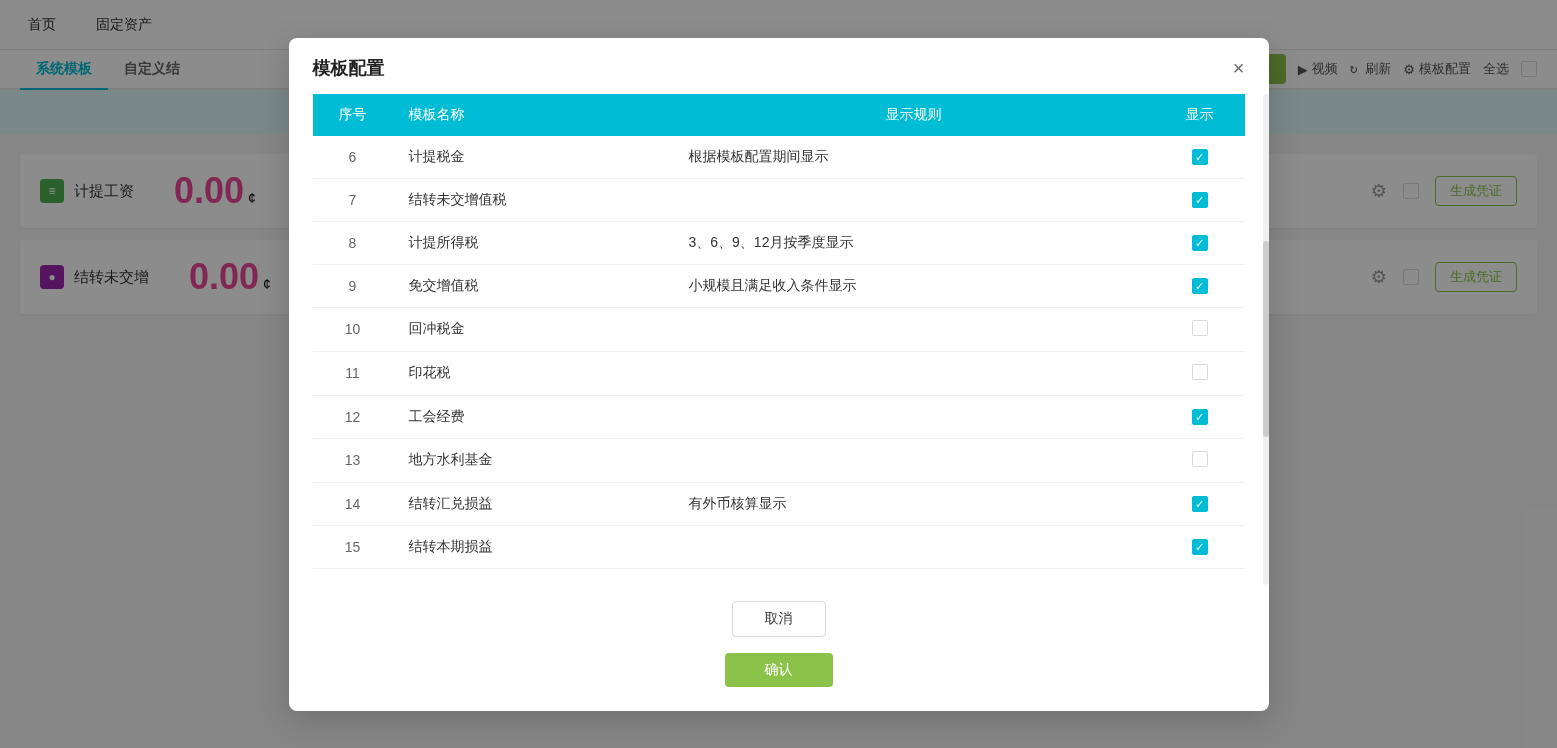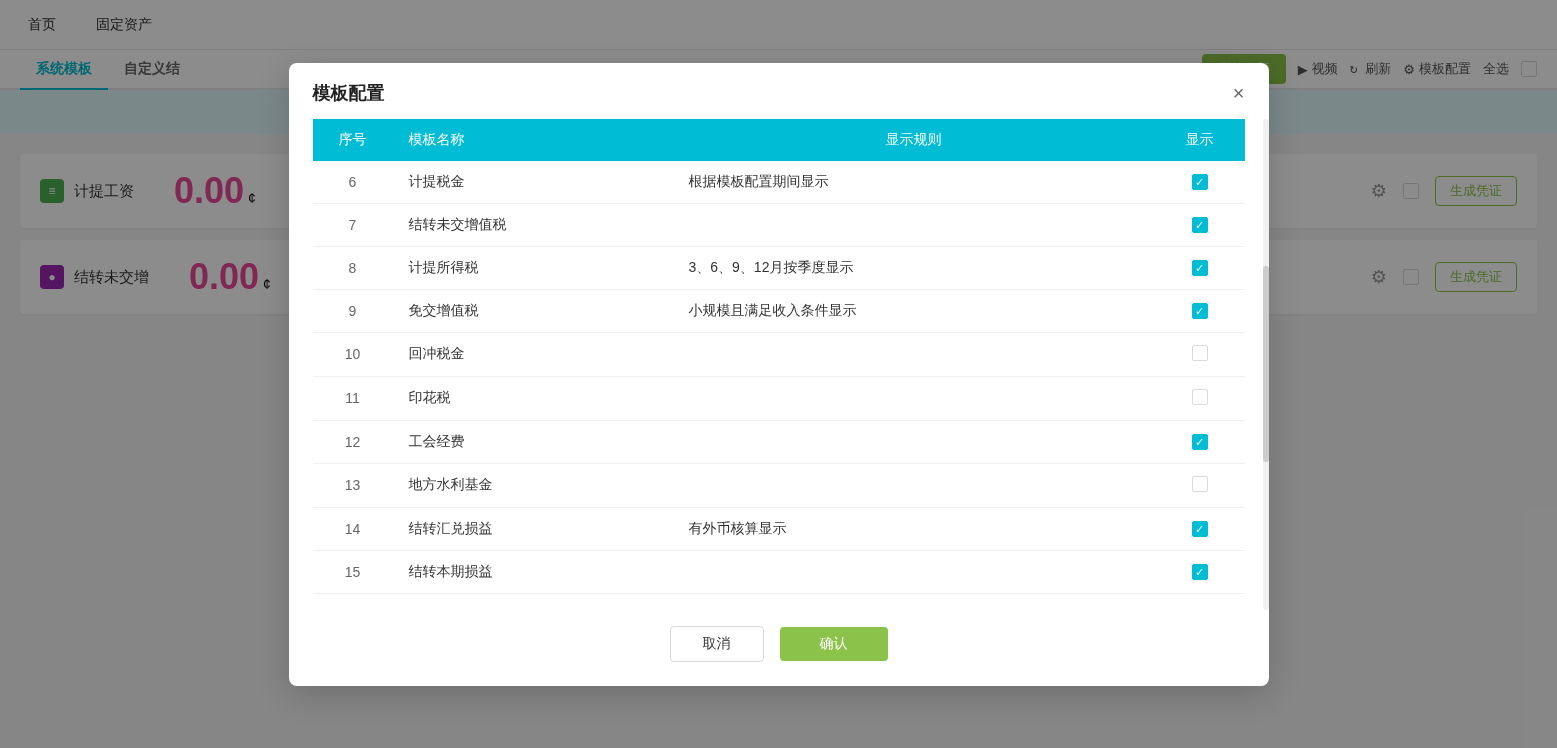--- a/index.html
+++ b/index.html
@@ -327,20 +327,21 @@
       justify-content: center;
       cursor: pointer;
     }
 
     .modal-footer {
       display: flex;
       align-items: center;
       justify-content: center;
       padding: 16px 24px 24px 24px;
       gap: 16px;
+      flex-direction: column;
     }
 
     .btn-cancel {
       background: #fff;
       border: 1px solid #d9d9d9;
       color: #333;
       padding: 8px 32px;
       border-radius: 4px;
       cursor: pointer;
       font-size: 14px;

